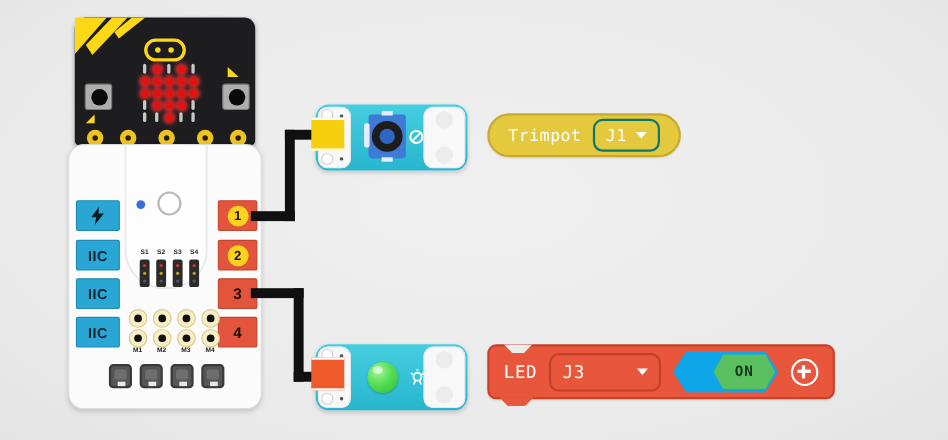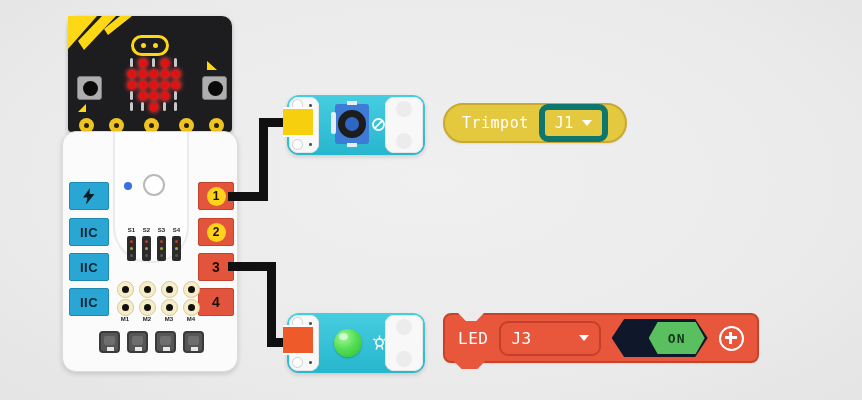--- a/index.html
+++ b/index.html
@@ -118,24 +118,24 @@
   .block-led {
     left:443px; top:313px; height:50px; padding:0 13px; gap:11px;
     background:#e8563c; border:2px solid #c74229; border-radius:8px; font-size:16px;
     box-shadow:0 1px 2px rgba(0,0,0,.08);
   }
   .notch { position:absolute; left:13px; top:-2px; width:26px; height:8px; background:#ececec;
     clip-path:polygon(0 0, 100% 0, 70% 100%, 30% 100%); }
   .tab-bottom { position:absolute; left:8px; bottom:-8px; width:33px; height:8px; background:#e8563c;
     clip-path:polygon(2% 0, 98% 0, 74% 100%, 26% 100%); }
   .dropdown { display:inline-flex; align-items:center; gap:8px; border-radius:9px; }
-  .dd-yellow { border:6px solid #0f766e; padding:4px 10px; }
+  .dd-yellow { border:2px solid #0f766e; padding:4px 10px; }
   .dd-red { border:2px solid #c5402a; padding:6px 10px;gap:47px; }
   .caret { width:0; height:0; border-left:5px solid transparent; border-right:5px solid transparent; border-top:6px solid #fff; }
-  .hex-toggle { position:relative; width:96px; height:38px; background:#0f172a;
+  .hex-toggle { position:relative; width:96px; height:38px; background:#0ea5e9;
     clip-path:polygon(13% 0, 87% 0, 100% 50%, 87% 100%, 13% 100%, 0 50%); }
   .hex-on { position:absolute; right:3px; top:3px; width:56px; height:32px; background:#5ac05f;
     clip-path:polygon(16% 0, 84% 0, 100% 50%, 84% 100%, 16% 100%, 0 50%);
     display:flex; align-items:center; justify-content:center;
     color:#14361b; font-size:13px; font-weight:bold; letter-spacing:1px; }
   .plus { position:relative; width:25px; height:25px; border:2.5px solid #fff; border-radius:50%; flex:0 0 auto; }
   .plus::before { content:""; position:absolute; left:4px; top:8.5px; width:12px; height:3px; background:#fff; }
   .plus::after  { content:""; position:absolute; left:8.5px; top:4px; width:3px; height:12px; background:#fff; }
 </style>
 </head>

